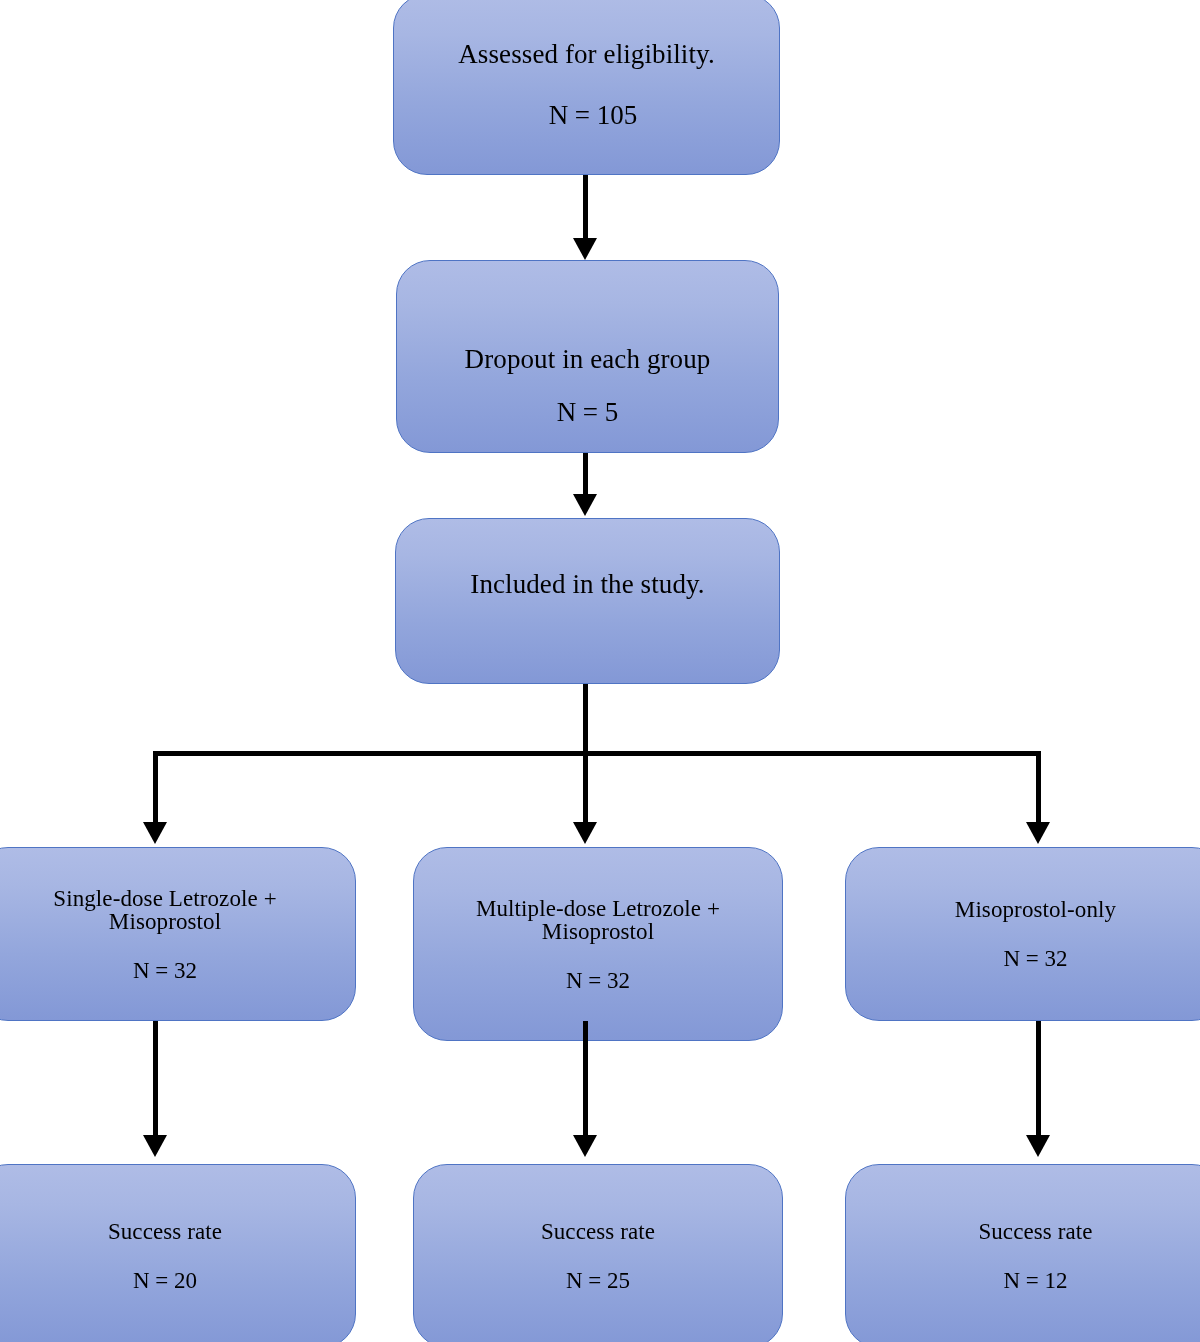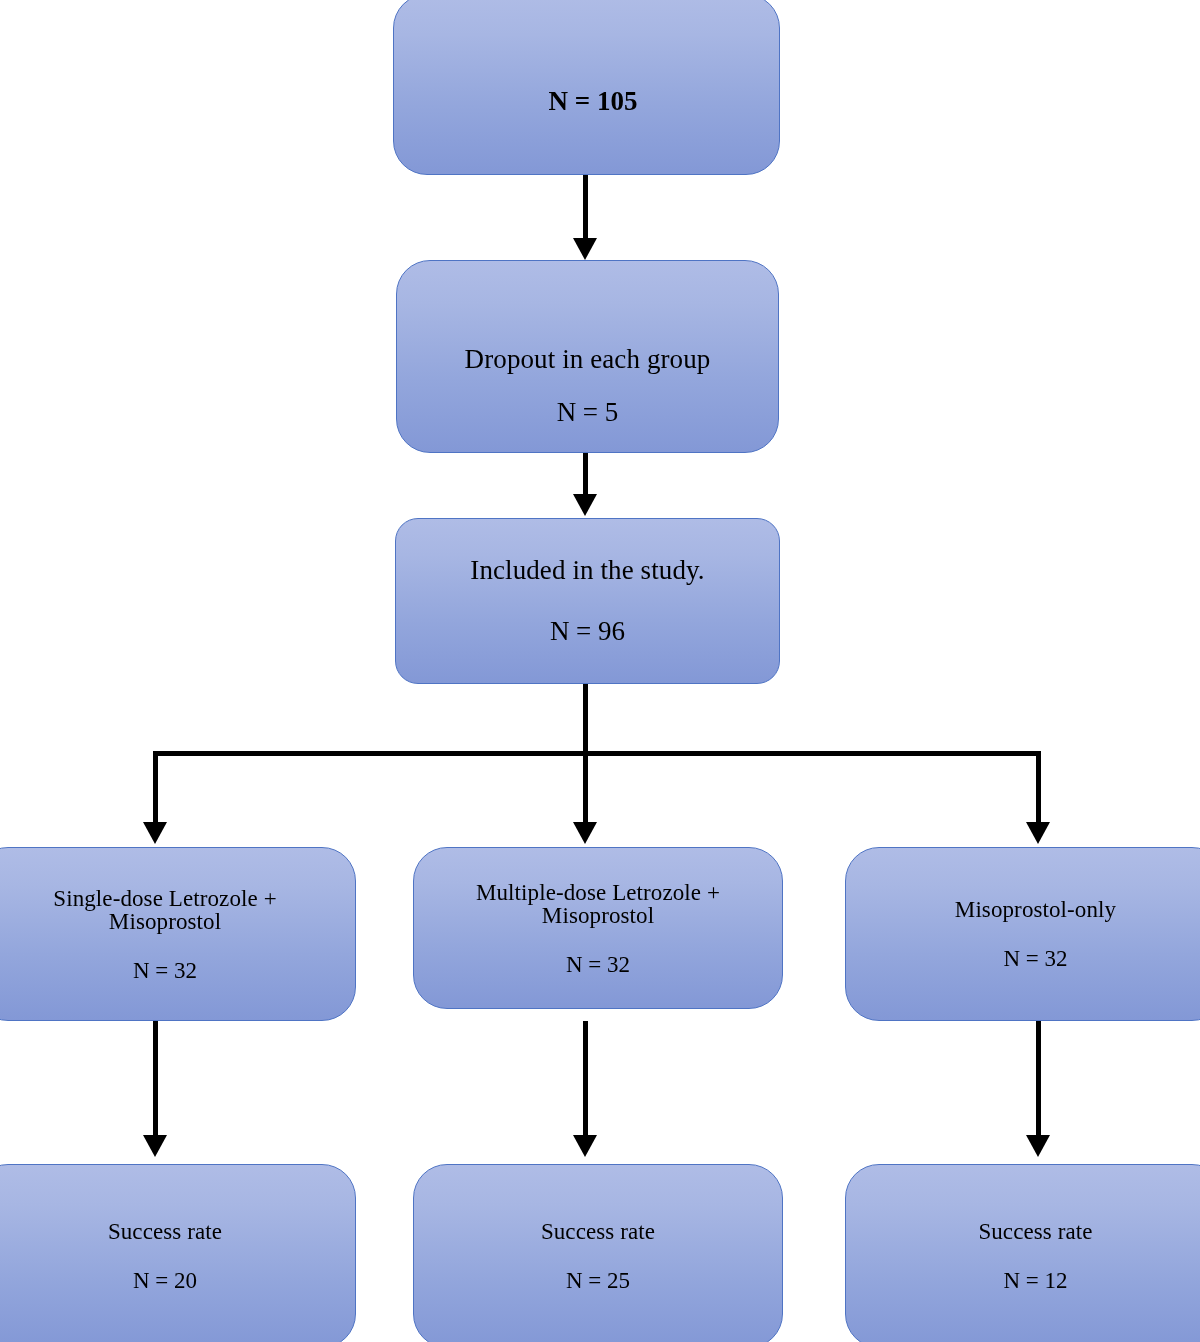--- a/index.html
+++ b/index.html
@@ -43,21 +43,21 @@
 
   
   .t-title {
     font-size: 27px;
     letter-spacing: 0.1px;
   }
   .t-sub {
     font-size: 27px;
   }
   .t-bold {
-    font-weight: bold;
+    font-weight: normal;
     margin-left: 13px;
   }
 
   
   .small .t-title { font-size: 23px; }
   .small .t-sub   { font-size: 23px; }
 
   .gap-lg { height: 34px; }
   .gap-md { height: 26px; }
 
@@ -80,41 +80,41 @@
     border-right: 12px solid transparent;
     border-top: 22px solid #000000;
   }
 </style>
 </head>
 <body>
 
 <div id="canvas">
 
   <div class="node" style="left:393px; top:-6px; width:387px; height:181px;">
+    <span class="line t-title">Assessed for eligibility.</span>
     <span class="gap-lg"></span>
     <span class="line t-sub t-bold">N = 105</span>
   </div>
 
   <div class="vline" style="left:583px; top:175px; height:68px;"></div>
   <div class="arrowhead" style="left:573px; top:238px;"></div>
 
   <div class="node" style="left:396px; top:260px; width:383px; height:193px;justify-content:flex-end;">
     <span class="line t-title">Dropout in each group</span>
     <span class="gap-md"></span>
     <span class="line t-sub">N = 5</span>
     <span class="gap-md"></span>
   </div>
 
   <div class="vline" style="left:583px; top:453px; height:46px;"></div>
   <div class="arrowhead" style="left:573px; top:494px;"></div>
 
-  <div class="node" style="left:395px; top:518px; width:385px; height:166px;border-radius:23px;">
+  <div class="node" style="left:395px; top:518px; width:385px; height:166px;">
     <span class="line t-title">Included in the study.</span>
     <span class="gap-lg"></span>
-    <span class="line t-sub">N = 96</span>
   </div>
 
   <div class="vline" style="left:583px; top:684px; height:72px;"></div>
   <div class="hline" style="left:153px; top:751px; width:888px;"></div>
 
   <div class="vline" style="left:153px; top:751px; height:75px;"></div>
   <div class="arrowhead" style="left:143px; top:822px;"></div>
 
   <div class="vline" style="left:583px; top:751px; height:75px;"></div>
   <div class="arrowhead" style="left:573px; top:822px;"></div>
@@ -122,21 +122,21 @@
   <div class="vline" style="left:1036px; top:751px; height:75px;"></div>
   <div class="arrowhead" style="left:1026px; top:822px;"></div>
 
   <div class="node small" style="left:-26px; top:847px; width:382px; height:174px;">
     <span class="line t-title">Single-dose Letrozole +</span>
     <span class="line t-title">Misoprostol</span>
     <span class="gap-md"></span>
     <span class="line t-sub">N = 32</span>
   </div>
 
-  <div class="node small" style="left:413px; top:847px; width:370px; height:162px;">
+  <div class="node small" style="left:413px; top:847px; width:370px; height:194px;">
     <span class="line t-title">Multiple-dose Letrozole +</span>
     <span class="line t-title">Misoprostol</span>
     <span class="gap-md"></span>
     <span class="line t-sub">N = 32</span>
   </div>
 
   <div class="node small" style="left:845px; top:847px; width:381px; height:174px;">
     <span class="line t-title">Misoprostol-only</span>
     <span class="gap-md"></span>
     <span class="line t-sub">N = 32</span>

